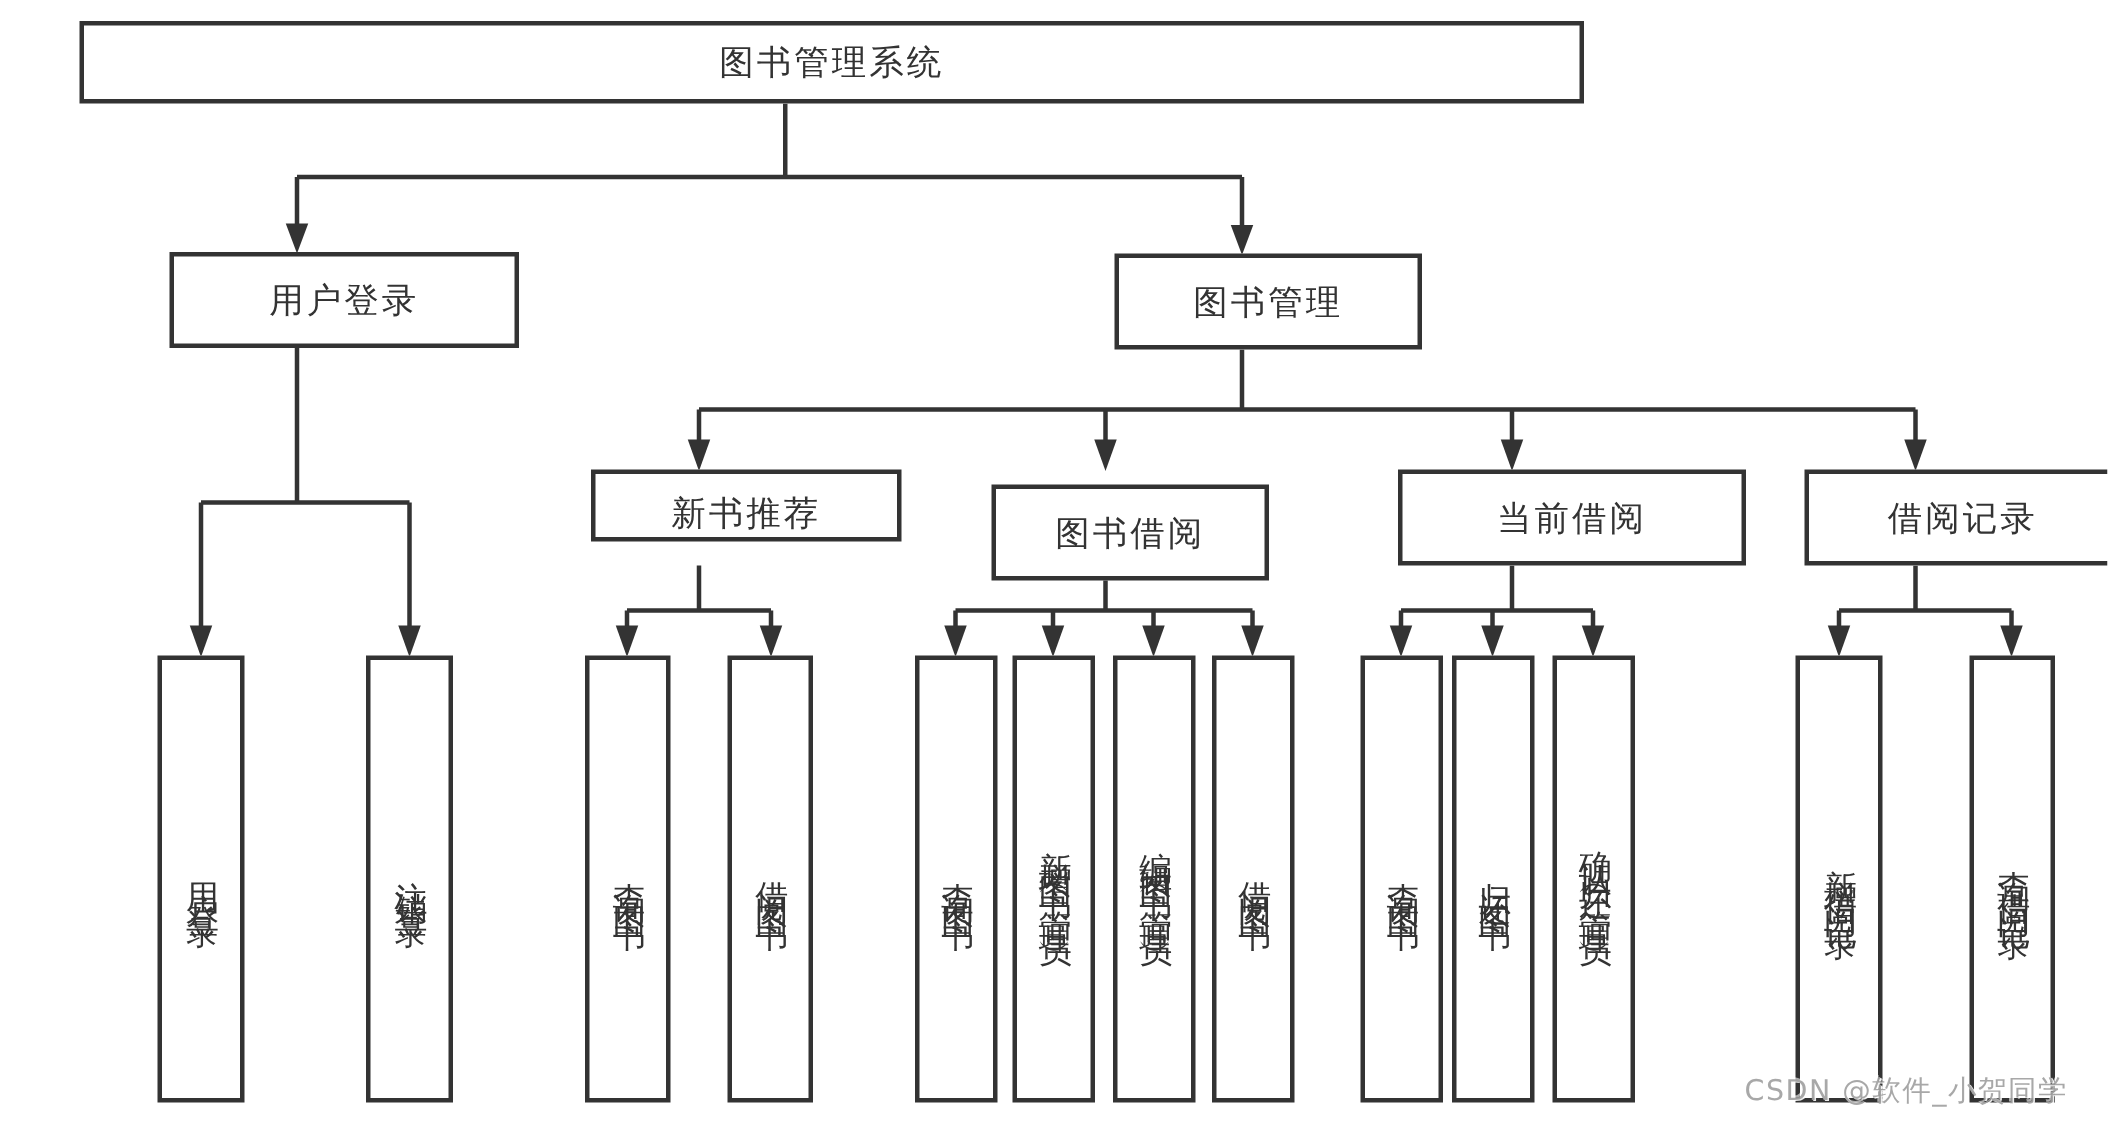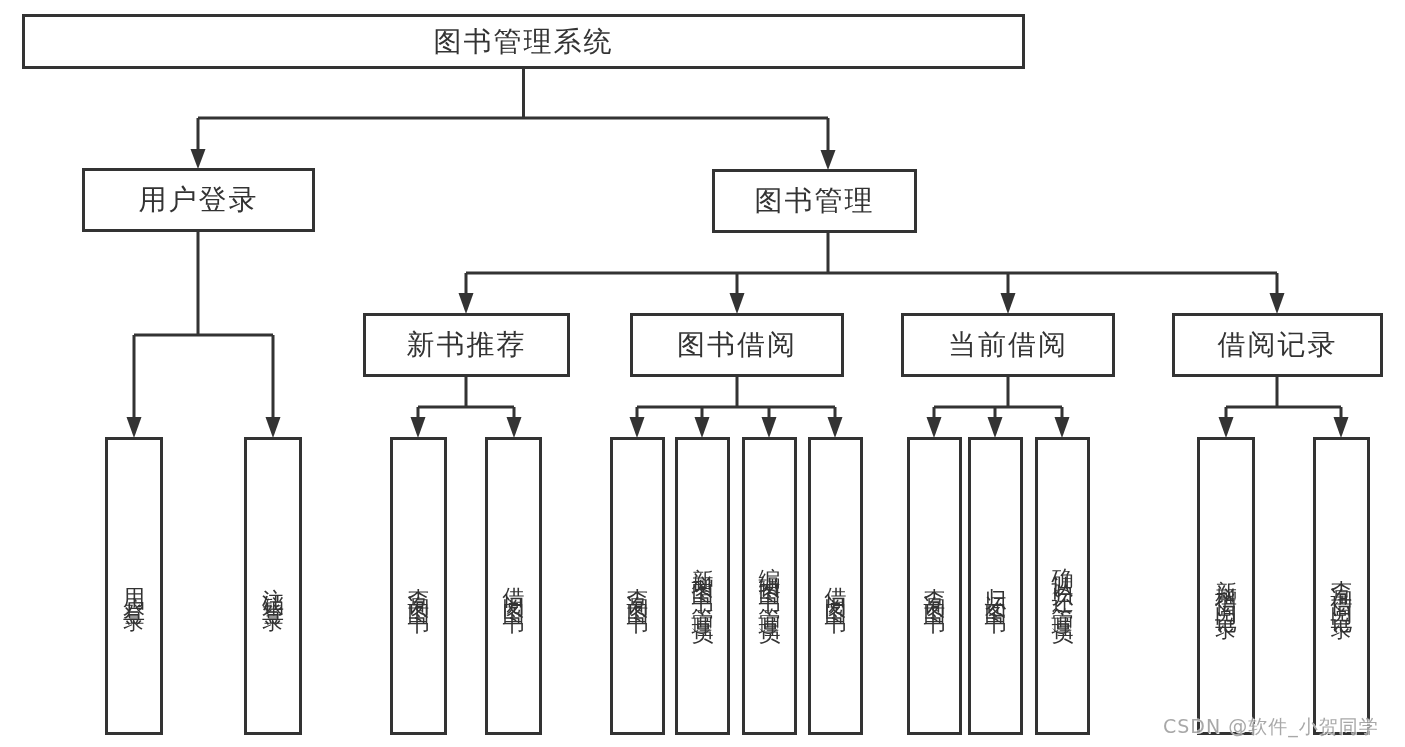--- a/index.html
+++ b/index.html
@@ -26,23 +26,24 @@
     position: absolute;
     box-sizing: border-box;
     border: 3px solid #333333;
     background: #ffffff;
     display: flex;
     align-items: center;
     justify-content: center;
     color: #333333;
   }
   .hbox {
-    font-size: 28px;
+    font-size: 23px;
     letter-spacing: 2px;
     white-space: nowrap;
+    margin-left: 31px;
   }
   .vbox {
     font-size: 22px;
   }
   .vbox .vtext {
     writing-mode: vertical-rl;
     text-orientation: mixed;
     letter-spacing: 8px;
     line-height: 1;
     white-space: nowrap;
@@ -107,27 +108,27 @@
     <span>图书管理系统</span>
   </div>
 
   <div class="node hbox" style="left:82px; top:168px; width:233px; height:64px;">
     <span>用户登录</span>
   </div>
   <div class="node hbox" style="left:712px; top:169px; width:205px; height:64px;">
     <span>图书管理</span>
   </div>
 
-  <div class="node hbox" style="left:363px; top:313px; width:207px; height:64px;">
+  <div class="node hbox" style="left:363px; top:313px; width:207px; height:48px;align-items:flex-end;">
     <span>新书推荐</span>
   </div>
-  <div class="node hbox" style="left:630px; top:313px; width:214px; height:64px;">
+  <div class="node hbox" style="left:630px; top:323px; width:185px; height:64px;">
     <span>图书借阅</span>
   </div>
-  <div class="node hbox" style="left:901px; top:313px; width:214px; height:64px;">
+  <div class="node hbox" style="left:901px; top:313px; width:232px; height:64px;">
     <span>当前借阅</span>
   </div>
   <div class="node hbox" style="left:1172px; top:313px; width:211px; height:64px;">
     <span>借阅记录</span>
   </div>
 
   <div class="node vbox" style="left:105px; top:437px; width:58px; height:298px;">
     <span class="vtext">用户登录</span>
   </div>
   <div class="node vbox" style="left:244px; top:437px; width:58px; height:298px;">

